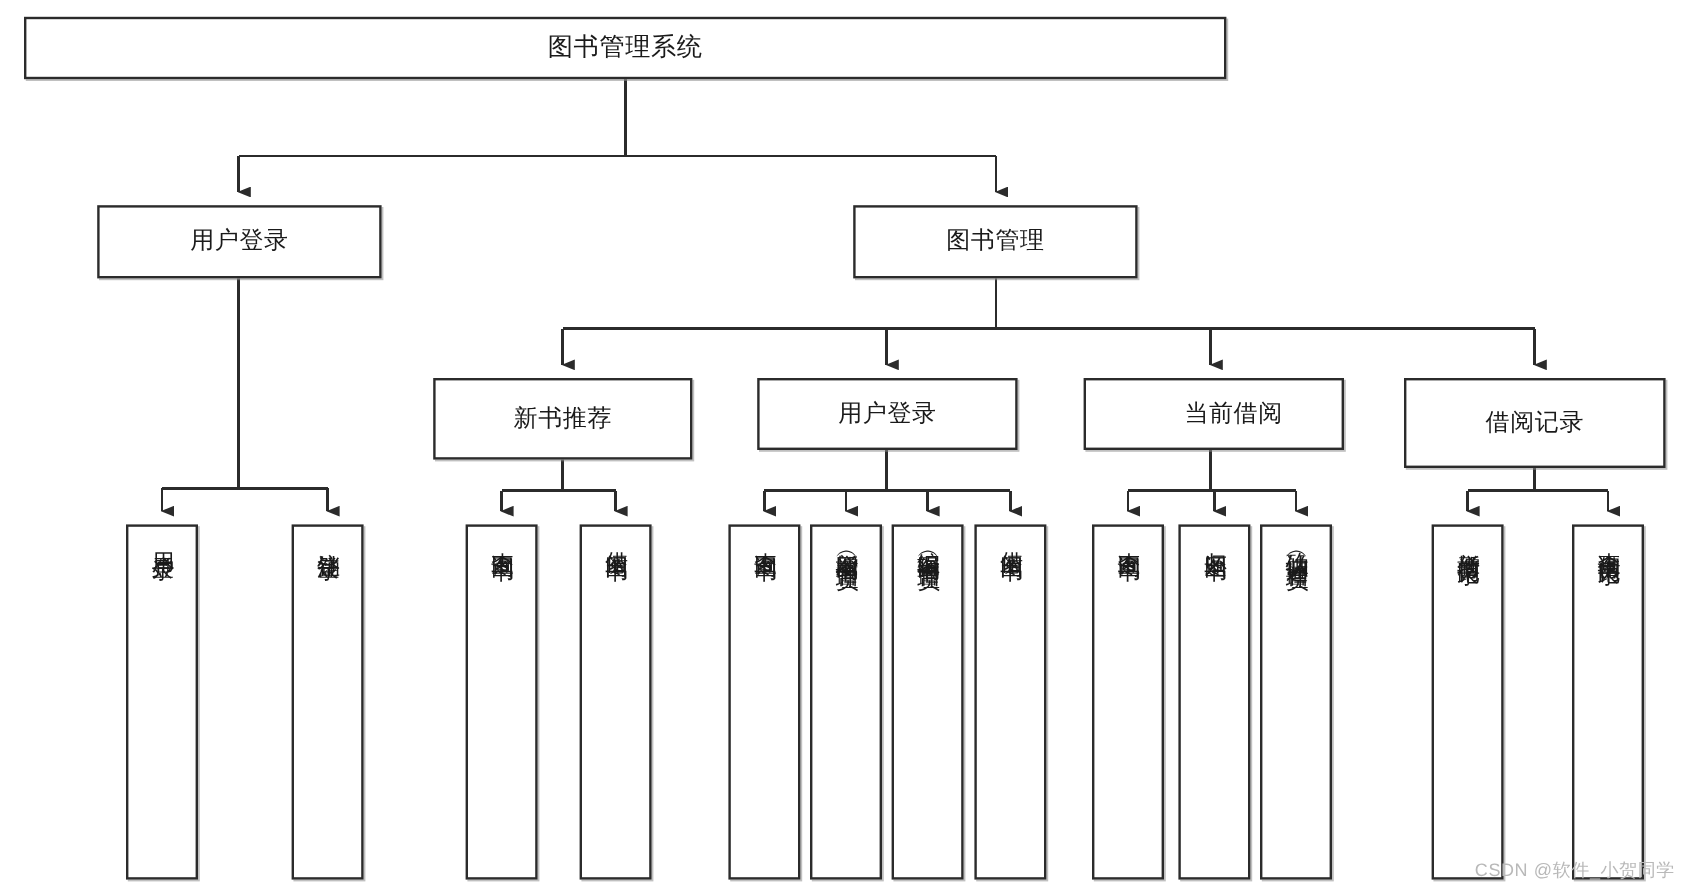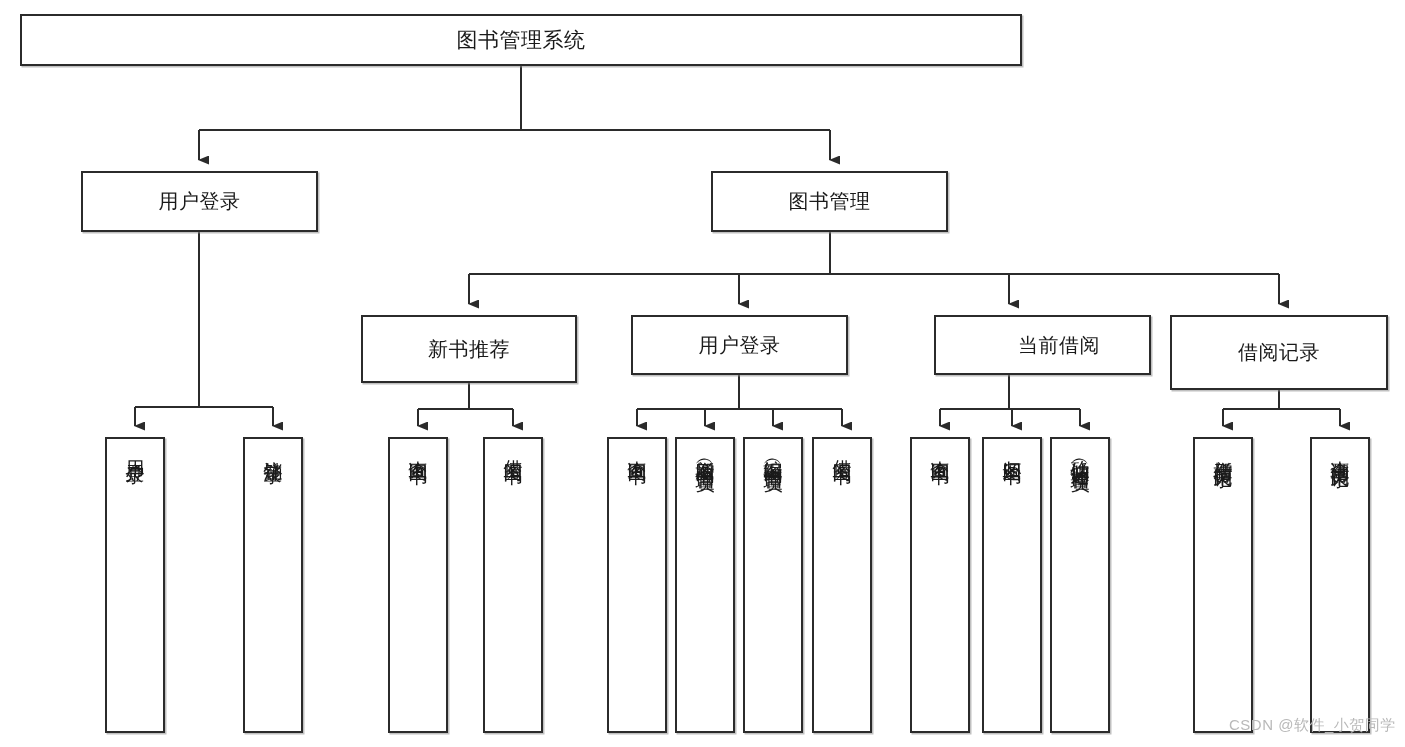--- a/index.html
+++ b/index.html
@@ -111,21 +111,21 @@
   <div class="node" id="node-l2-1" style="left: 711px; top: 171px; width: 237px; height: 61px; border-color: rgb(43, 43, 43); background: rgb(255, 255, 255);">
     <span class="lbl" style="color: rgb(26, 26, 26);">图书管理</span>
   </div>
 
   <div class="node" id="node-l3-0" style="left: 361px; top: 315px; width: 216px; height: 68px; border-color: rgb(43, 43, 43); background: rgb(255, 255, 255);">
     <span class="lbl" style="color: rgb(26, 26, 26);">新书推荐</span>
   </div>
   <div class="node" id="node-l3-1" style="left: 631px; top: 315px; width: 217px; height: 60px; border-color: rgb(43, 43, 43); background: rgb(255, 255, 255);">
     <span class="lbl" style="color: rgb(26, 26, 26);">用户登录</span>
   </div>
-  <div class="node" id="node-l3-2" style="left: 934px; top: 315px; width: 217px; height: 60px; border-color: rgb(43, 43, 43); background: rgb(255, 255, 255); padding-left: 33px;">
+  <div class="node" id="node-l3-2" style="left: 903px; top: 315px; width: 217px; height: 60px; border-color: rgb(43, 43, 43); background: rgb(255, 255, 255); padding-left: 33px;">
     <span class="lbl" style="color: rgb(26, 26, 26);">当前借阅</span>
   </div>
   <div class="node" id="node-l3-3" style="left: 1170px; top: 315px; width: 218px; height: 75px; border-color: rgb(43, 43, 43); background: rgb(255, 255, 255);">
     <span class="lbl" style="color: rgb(26, 26, 26);">借阅记录</span>
   </div>
 
   <div class="node leaf" id="node-leaf-0" style="left: 105px; top: 437px; width: 60px; height: 296px; border-color: rgb(43, 43, 43); background: rgb(255, 255, 255);">
     <span class="lbl" style="color: rgb(26, 26, 26);">用户登录</span>
   </div>
   <div class="node leaf" id="node-leaf-1" style="left: 243px; top: 437px; width: 60px; height: 296px; border-color: rgb(43, 43, 43); background: rgb(255, 255, 255);">

